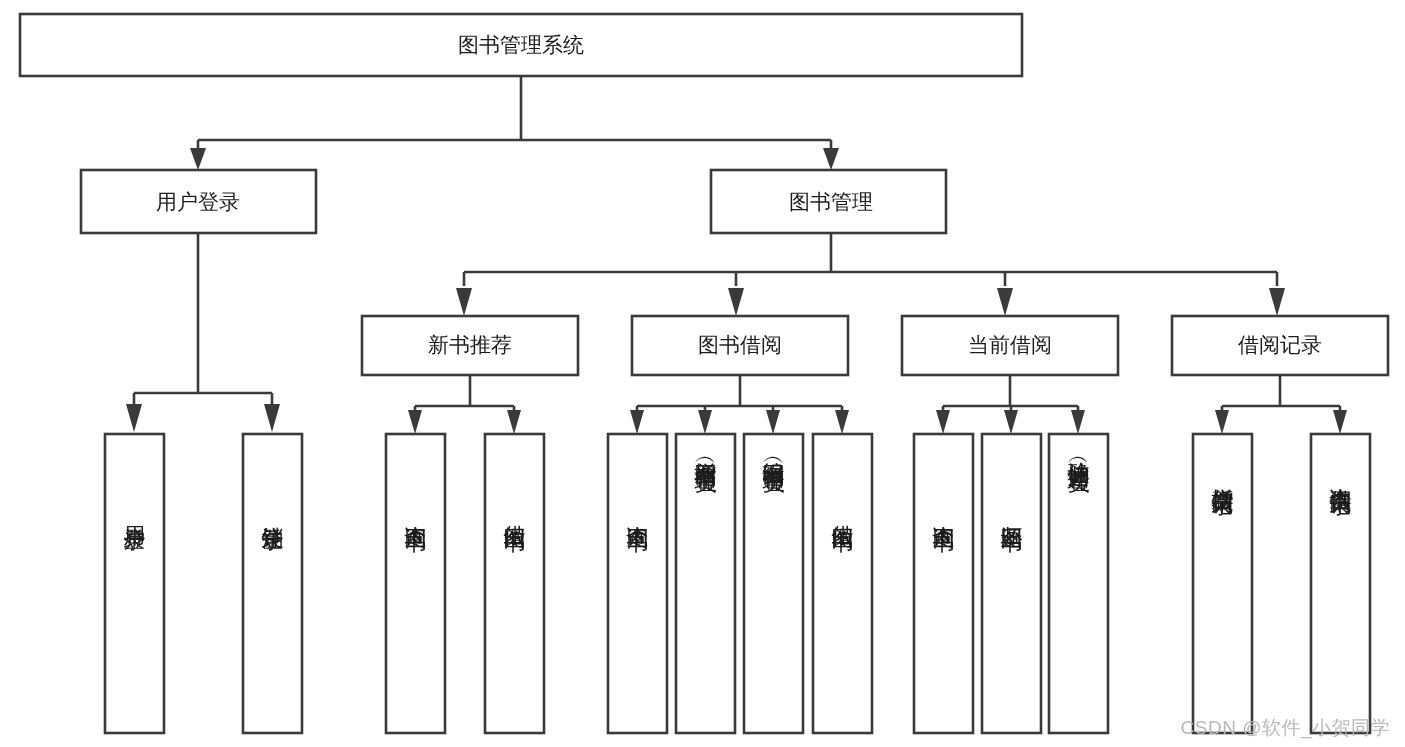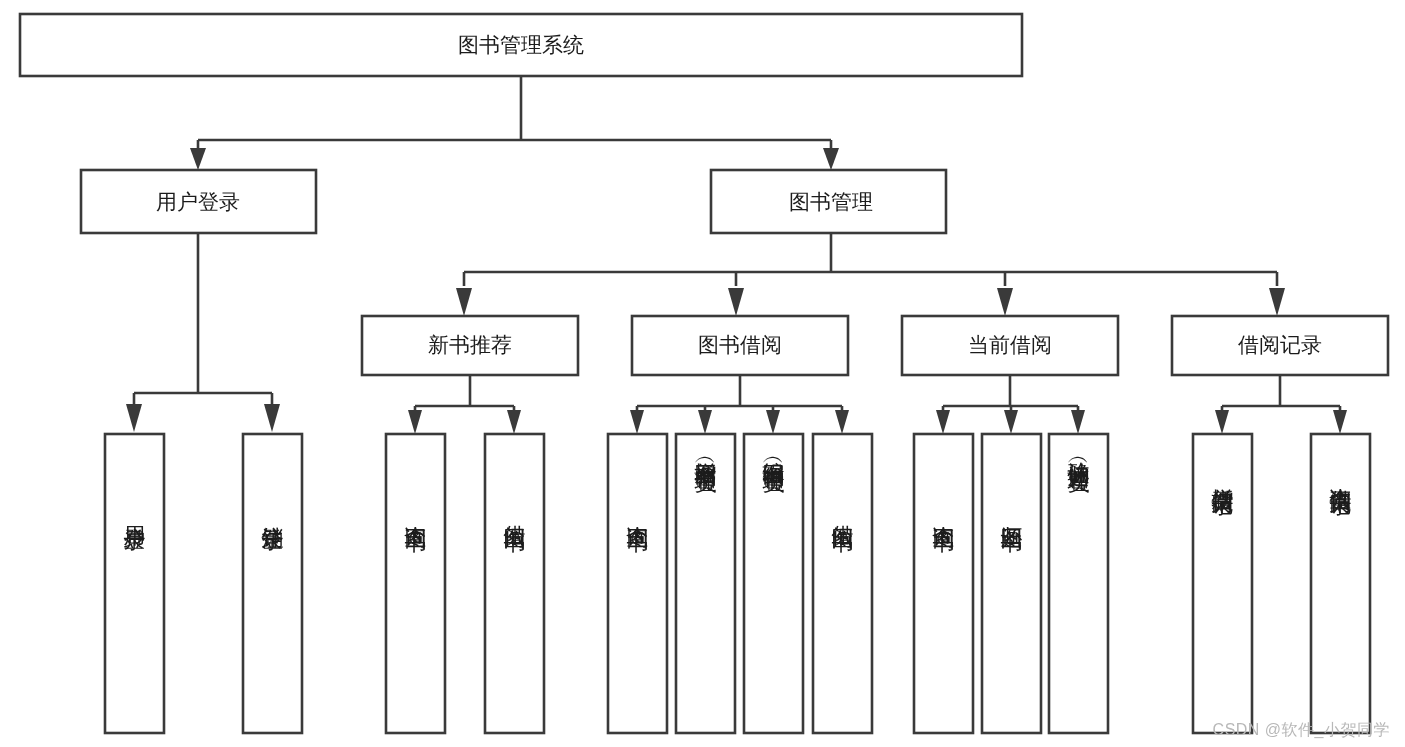--- a/index.html
+++ b/index.html
@@ -65,21 +65,21 @@
     letter-spacing: 1.5px;
     color: #1c1c1c;
     white-space: nowrap;
     text-align: left;
   }
   #watermark {
     position: absolute;
     right: 8px;
     bottom: 6px;
     font-family: "Liberation Sans", "DejaVu Sans", sans-serif;
-    font-size: 16px;
+    font-size: 19px;
     color: #b8b8b8;
     letter-spacing: 0.5px;
     white-space: nowrap;
     user-select: none;
   }
 </style>
 </head>
 <body>
 
 <div id="diagram-root">

